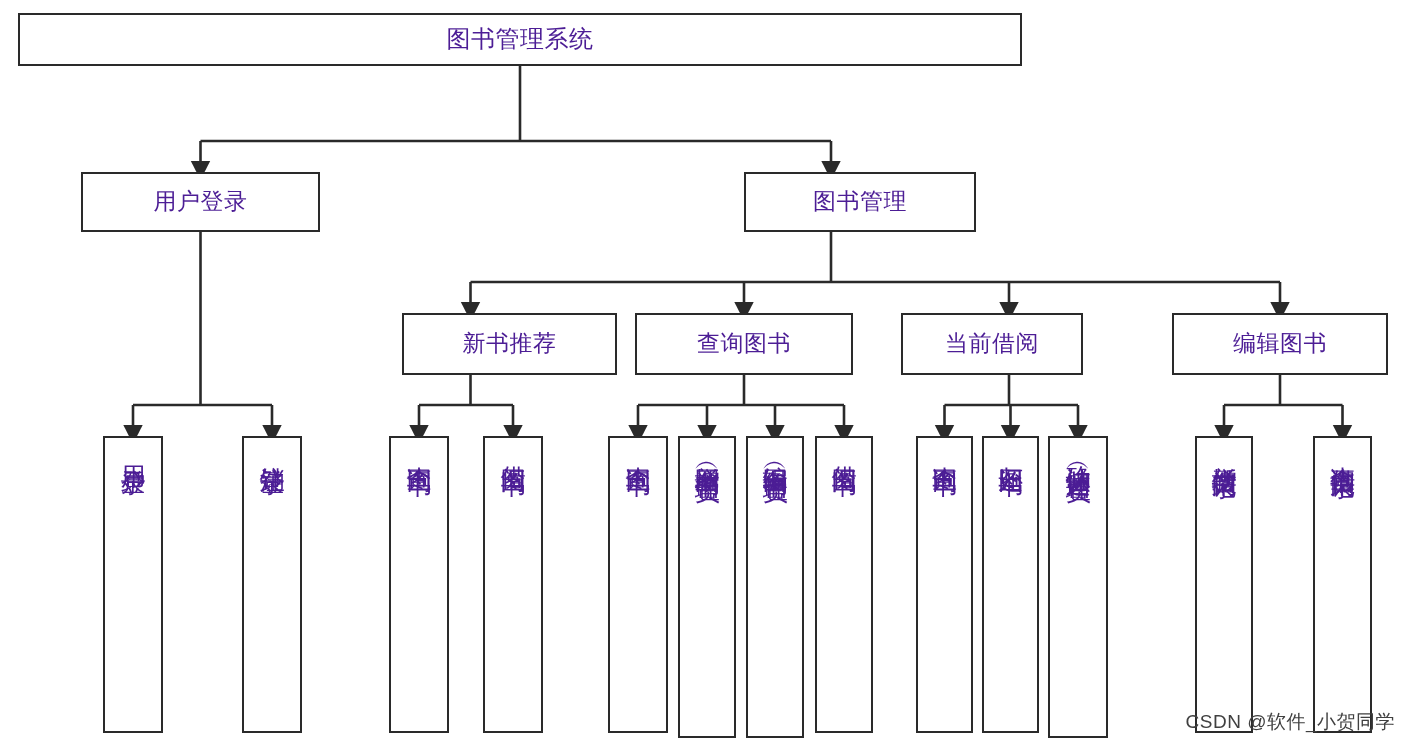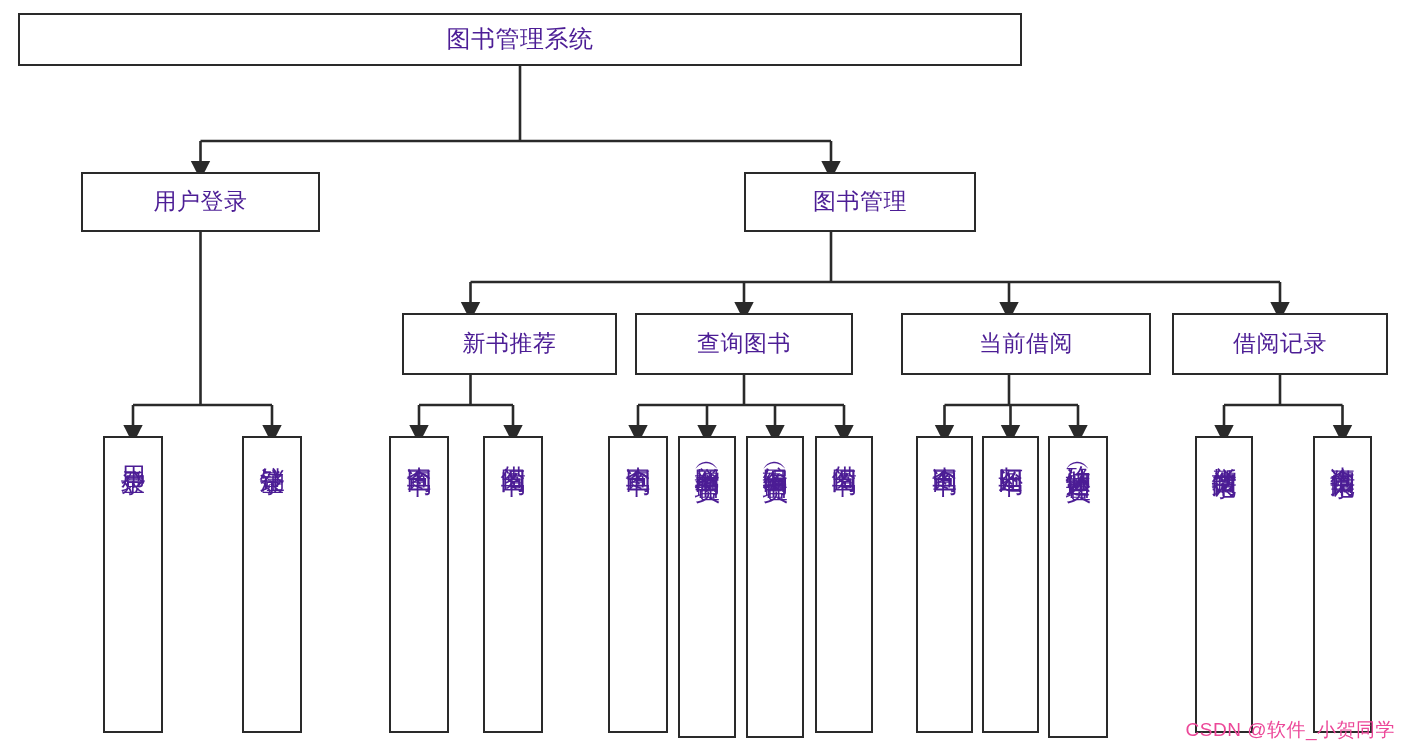--- a/index.html
+++ b/index.html
@@ -50,23 +50,23 @@
     writing-mode:vertical-rl;
     text-orientation:upright;
     font-size:25px;
     line-height:1.18;
     letter-spacing:2px;
     white-space:nowrap;
   }
   .watermark{
     position:absolute;
     right:10px;
-    bottom:4px;
+    bottom:12px;
     font-size:19px;
-    color:#ec4899;
+    color:#404040;
     letter-spacing:0.5px;
     white-space:nowrap;
     user-select:none;
   }
 </style>
 </head>
 <body>
 
 <div id="canvas">
 
@@ -122,25 +122,25 @@
       </div>
       <div class="node h" style="left: 744px; top: 172px; width: 232px; height: 60px;">
         <span class="lbl">图书管理</span>
       </div>
       <div class="node h" style="left: 363px; top: 313px; width: 215px; height: 62px; margin-left: 39px;">
         <span class="lbl">新书推荐</span>
       </div>
       <div class="node h" style="left: 635px; top: 313px; width: 218px; height: 62px;">
         <span class="lbl">查询图书</span>
       </div>
-      <div class="node h" style="left: 901px; top: 313px; width: 250px; height: 62px;">
+      <div class="node h" style="left: 901px; top: 313px; width: 182px; height: 62px;">
         <span class="lbl">当前借阅</span>
       </div>
       <div class="node h" style="left: 1172px; top: 313px; width: 216px; height: 62px;">
-        <span class="lbl">借阅记录</span>
+        <span class="lbl">编辑图书</span>
       </div>
       <div class="node v" style="left: 103px; top: 436px; width: 60px; height: 297px;">
         <span class="lbl">用户登录</span>
       </div>
       <div class="node v" style="left: 242px; top: 436px; width: 60px; height: 297px;">
         <span class="lbl">注销登录</span>
       </div>
       <div class="node v" style="left: 389px; top: 436px; width: 60px; height: 297px;">
         <span class="lbl">查询图书</span>
       </div>

